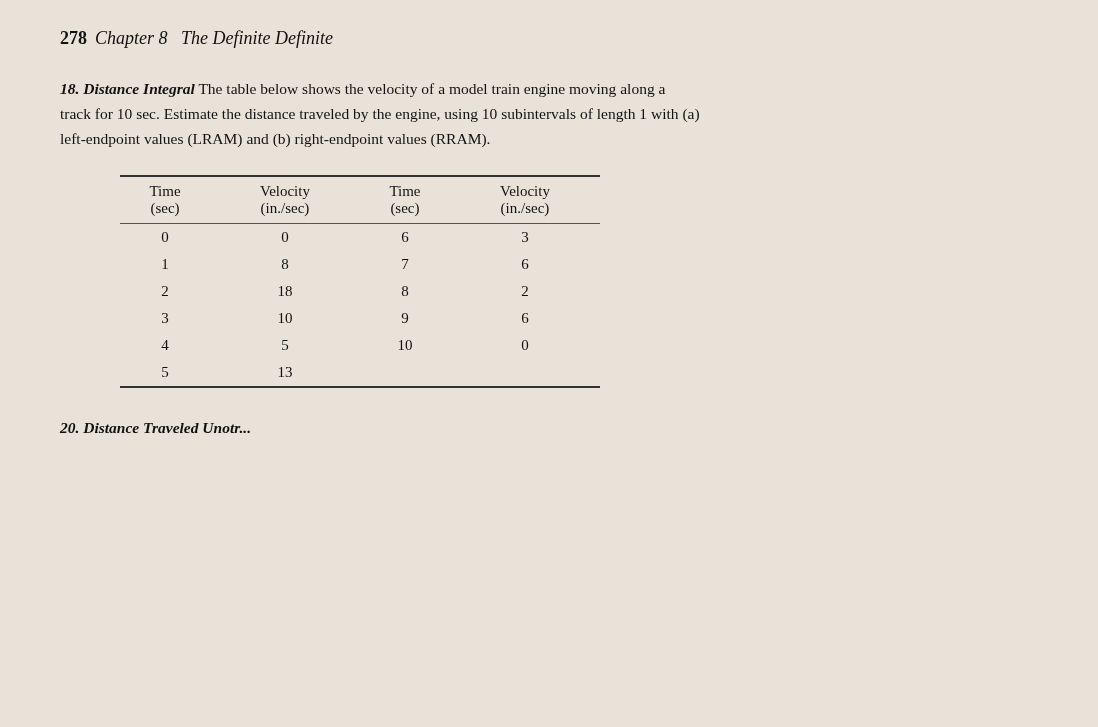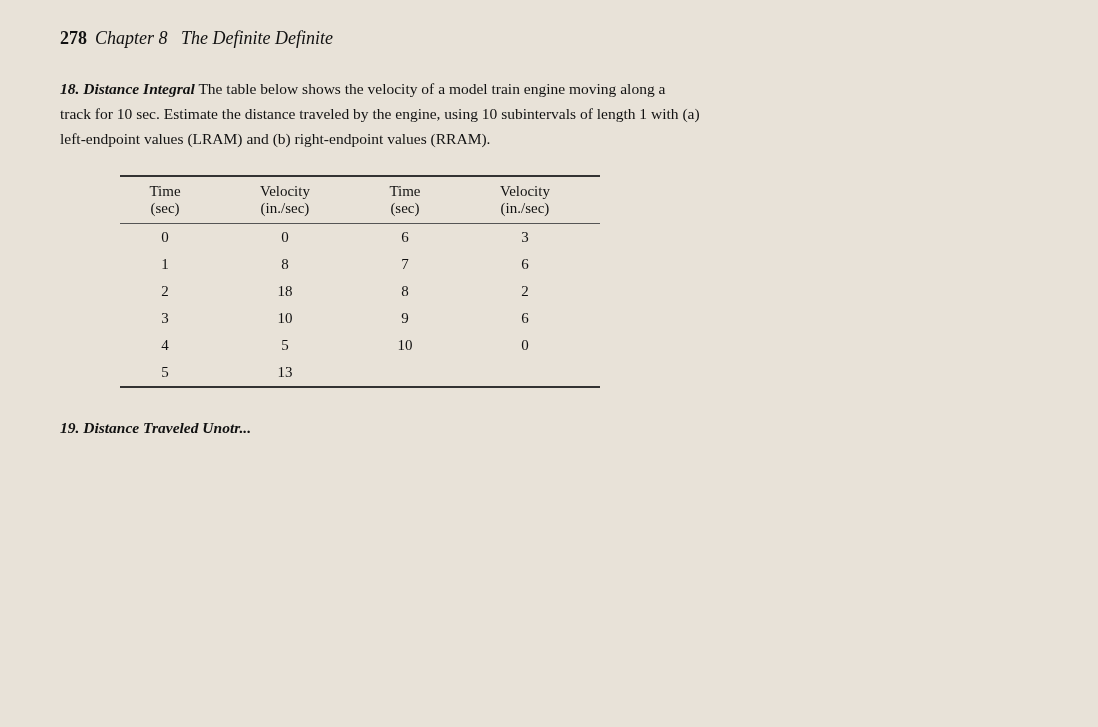--- a/index.html
+++ b/index.html
@@ -168,18 +168,18 @@
             <td style="border-bottom: 2px solid rgb(51, 51, 51); text-align: center;">13</td>
             <td style="border-bottom: 2px solid rgb(51, 51, 51);"></td>
             <td style="border-bottom: 2px solid rgb(51, 51, 51);"></td>
           </tr>
         </tbody>
     </table>
   </div>
 
   <div style="margin-top: 28px;">
     <p class="problem-text">
-      <span class="problem-number">19.</span>
+      <span class="problem-number">20.</span>
       <span class="problem-title">Distance Traveled Unotr...</span>
     </p>
   </div>
 
 </div>
 
 </body></html>

